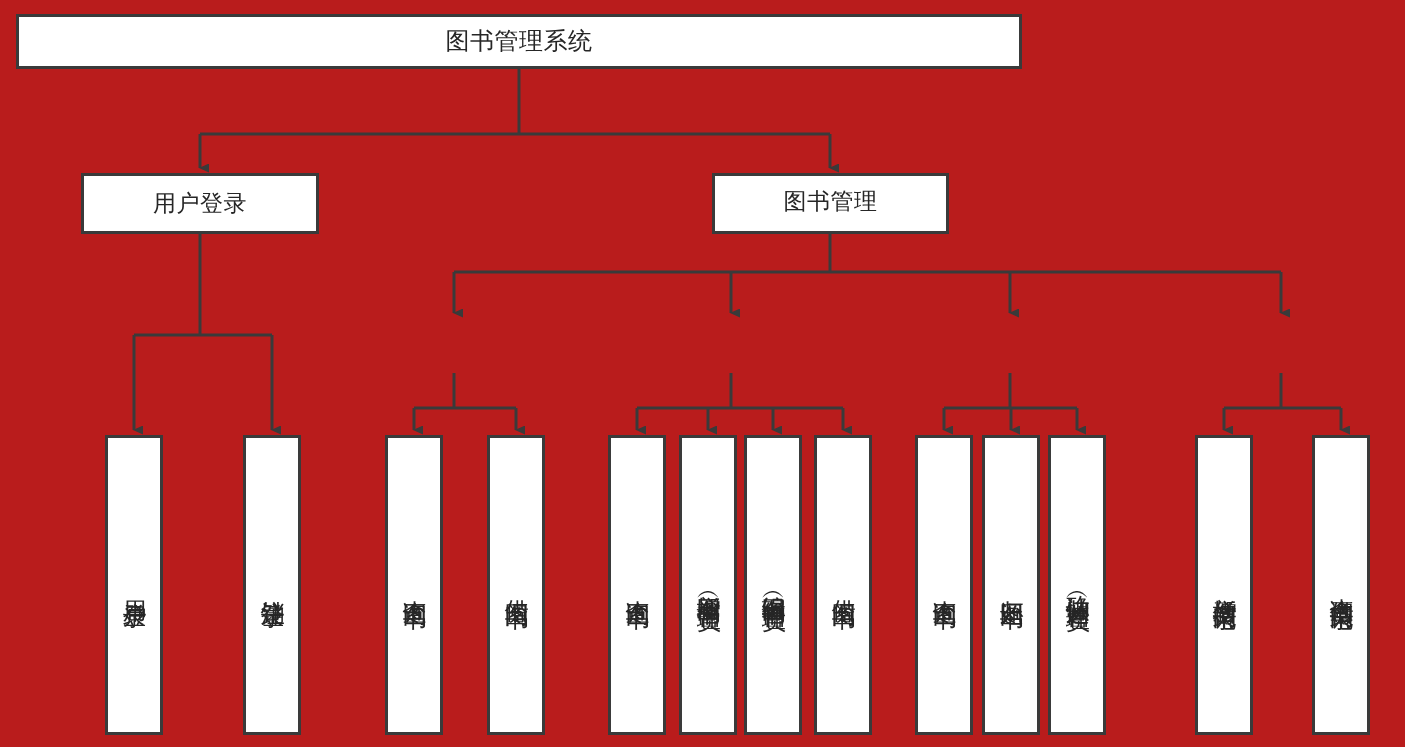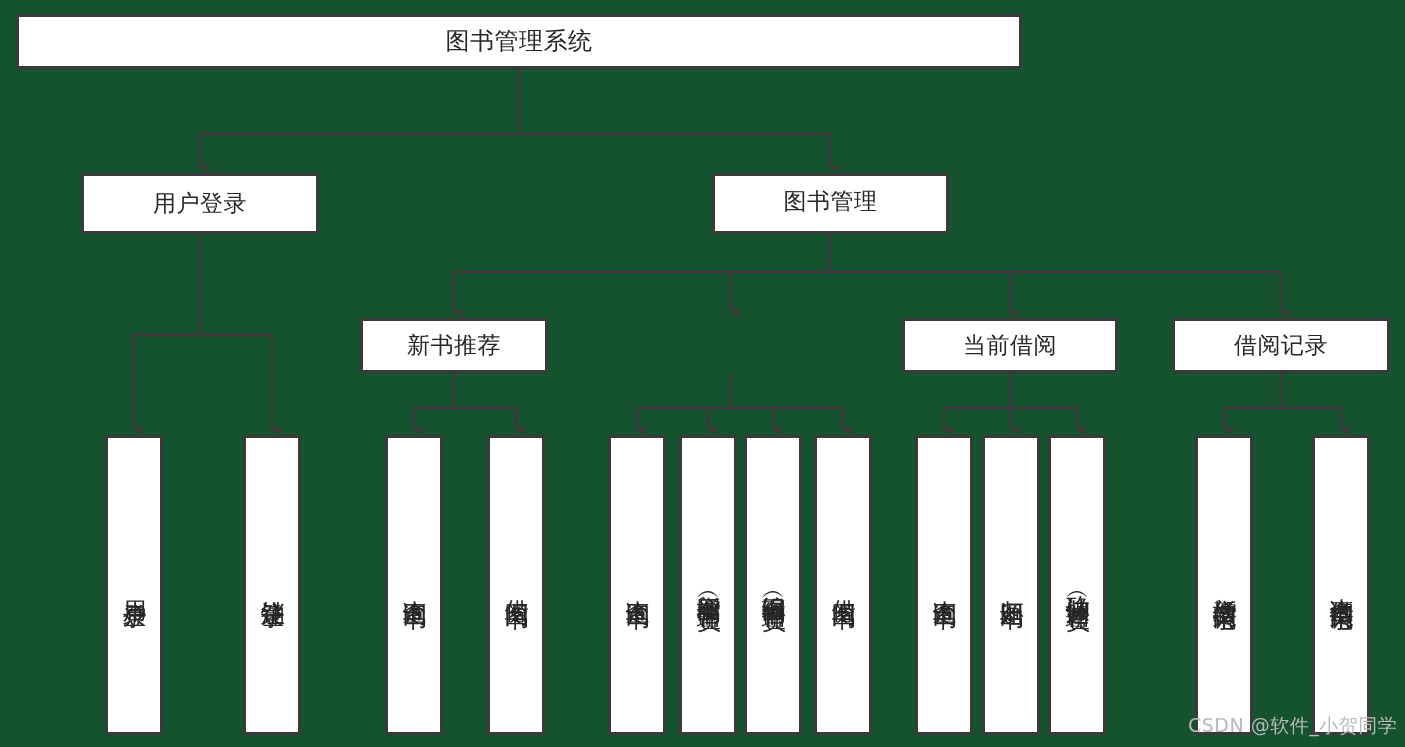--- a/index.html
+++ b/index.html
@@ -8,21 +8,21 @@
     padding: 0;
     background: #ffffff;
   }
   body {
     font-family: "DejaVu Sans", "Liberation Sans", sans-serif;
   }
   #diagram-root {
     position: relative;
     width: 1405px;
     height: 747px;
-    background: #14532d;
+    background: #b91c1c;
     overflow: hidden;
   }
   #edge-layer {
     position: absolute;
     left: 0;
     top: 0;
     width: 1405px;
     height: 747px;
     pointer-events: none;
   }
@@ -127,29 +127,20 @@
     <span>图书管理系统</span>
   </div>
 
   <div class="node node-h" style="left:81px; top:173px; width:238px; height:61px;">
     <span>用户登录</span>
   </div>
   <div class="node node-h" style="left:712px; top:173px; width:237px; height:61px;font-family:Liberation Mono, monospace;">
     <span>图书管理</span>
   </div>
 
-  <div class="node node-h" style="left:360px; top:318px; width:188px; height:55px;">
-    <span>新书推荐</span>
-  </div>
-  <div class="node node-h" style="left:902px; top:318px; width:216px; height:55px;">
-    <span>当前借阅</span>
-  </div>
-  <div class="node node-h" style="left:1172px; top:318px; width:218px; height:55px;">
-    <span>借阅记录</span>
-  </div>
 
   <div class="node node-v" style="left:105px; top:435px; width:58px; height:300px;">
     <span class="vtext">用户登录</span>
   </div>
   <div class="node node-v" style="left:243px; top:435px; width:58px; height:300px;">
     <span class="vtext">注销登录</span>
   </div>
 
   <div class="node node-v" style="left:385px; top:435px; width:58px; height:300px;">
     <span class="vtext">查询图书</span>
@@ -181,15 +172,14 @@
     <span class="vtext">确认归还（管理员）</span>
   </div>
 
   <div class="node node-v" style="left:1195px; top:435px; width:58px; height:300px;">
     <span class="vtext">新增借阅记录</span>
   </div>
   <div class="node node-v" style="left:1312px; top:435px; width:58px; height:300px;">
     <span class="vtext">查询借阅记录</span>
   </div>
 
-  <div class="watermark">CSDN @软件_小贺同学</div>
 
 </div>
 
 </body></html>

